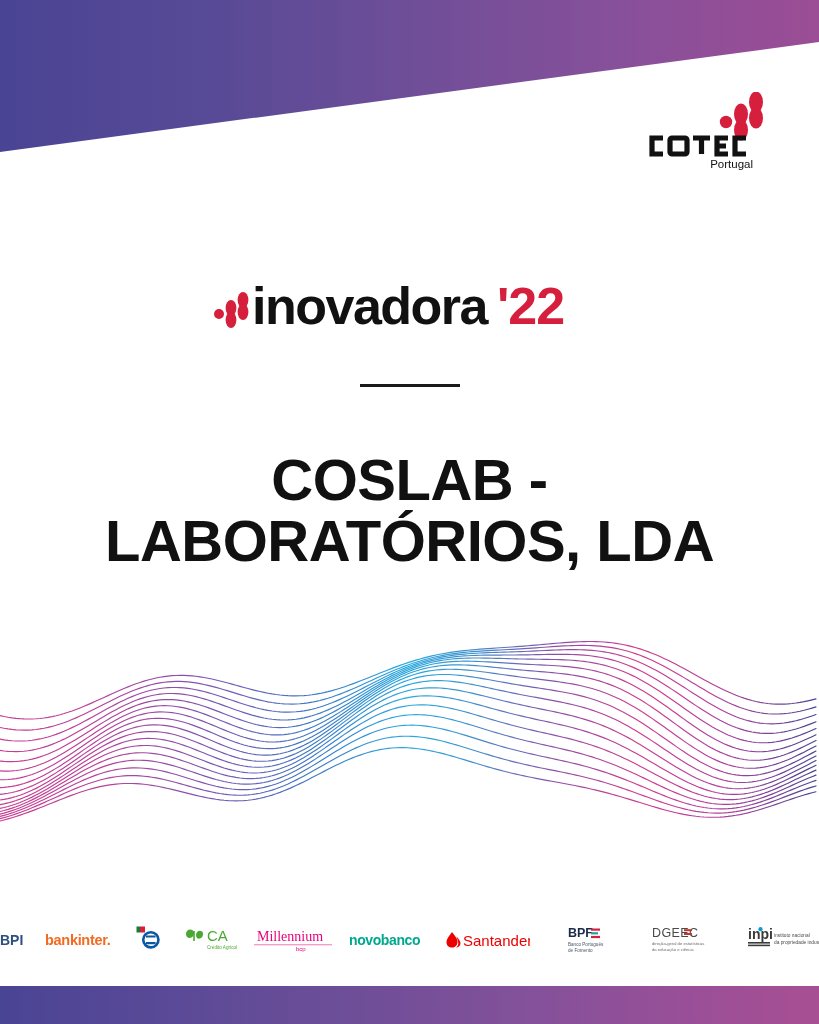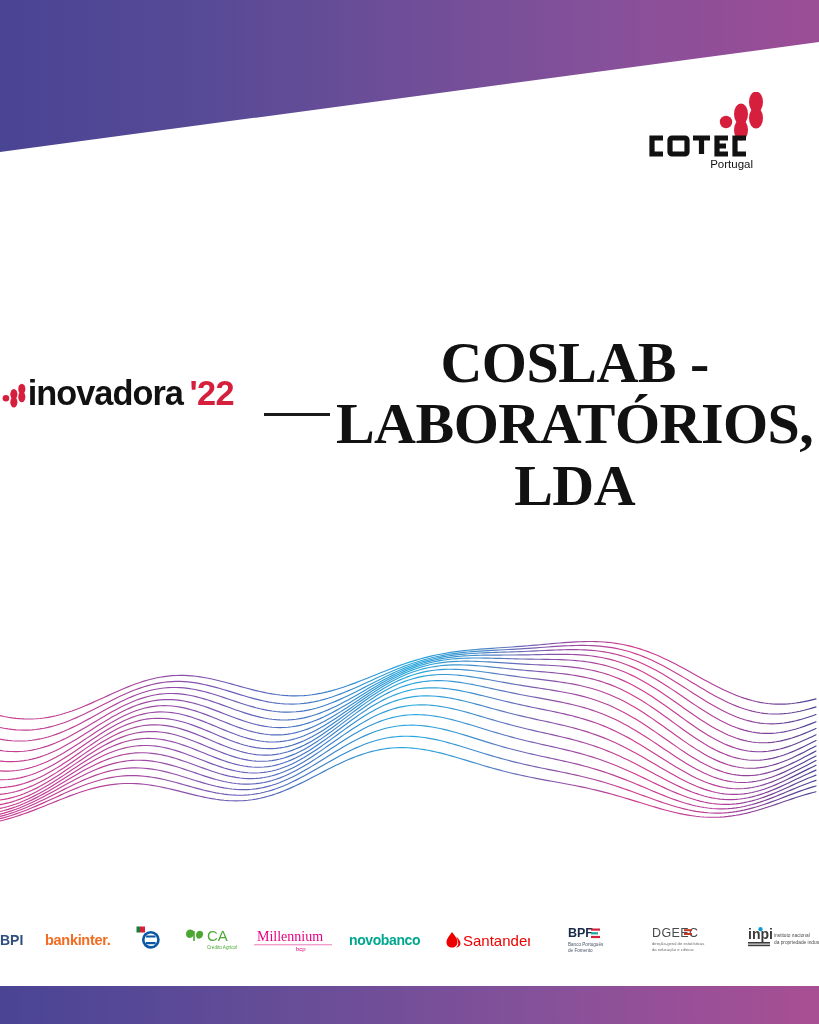--- a/index.html
+++ b/index.html
@@ -20,41 +20,41 @@
   
   .cotec-logo {
     position:absolute; top:92px; left:640px;
     width:130px; height:80px;
   }
   .cotec-logo svg { display:block; width:100%; height:100%; }
 
   
   .center-block {
     position:absolute; top:270px; left:0; width:819px;
-    display:flex; flex-direction:row; align-items:center;
+    display:flex; flex-direction:column; align-items:center;
   }
   .brand-lockup { width:400px; height:72px; }
   .brand-lockup svg { display:block; width:100%; height:100%; }
 
   .divider {
     margin-top:42px;
     width:100px; height:0;
     border-top:3px solid #1a1a1a;
   }
 
   .entity-title {
     margin-top:62px;
     width:740px;
     text-align:center;
     font-size:58px;
     line-height:1.06;
     font-weight:bold;
     color:#111111;
     letter-spacing:-0.5px;
-    font-family:Liberation Serif, serif;
+    font-family:Liberation Sans, sans-serif;
   }
 
   
   .wave-art {
     position:absolute; left:0; top:636px;
     width:819px; height:215px;
   }
   .wave-art svg { display:block; width:100%; height:100%; }
 
   

